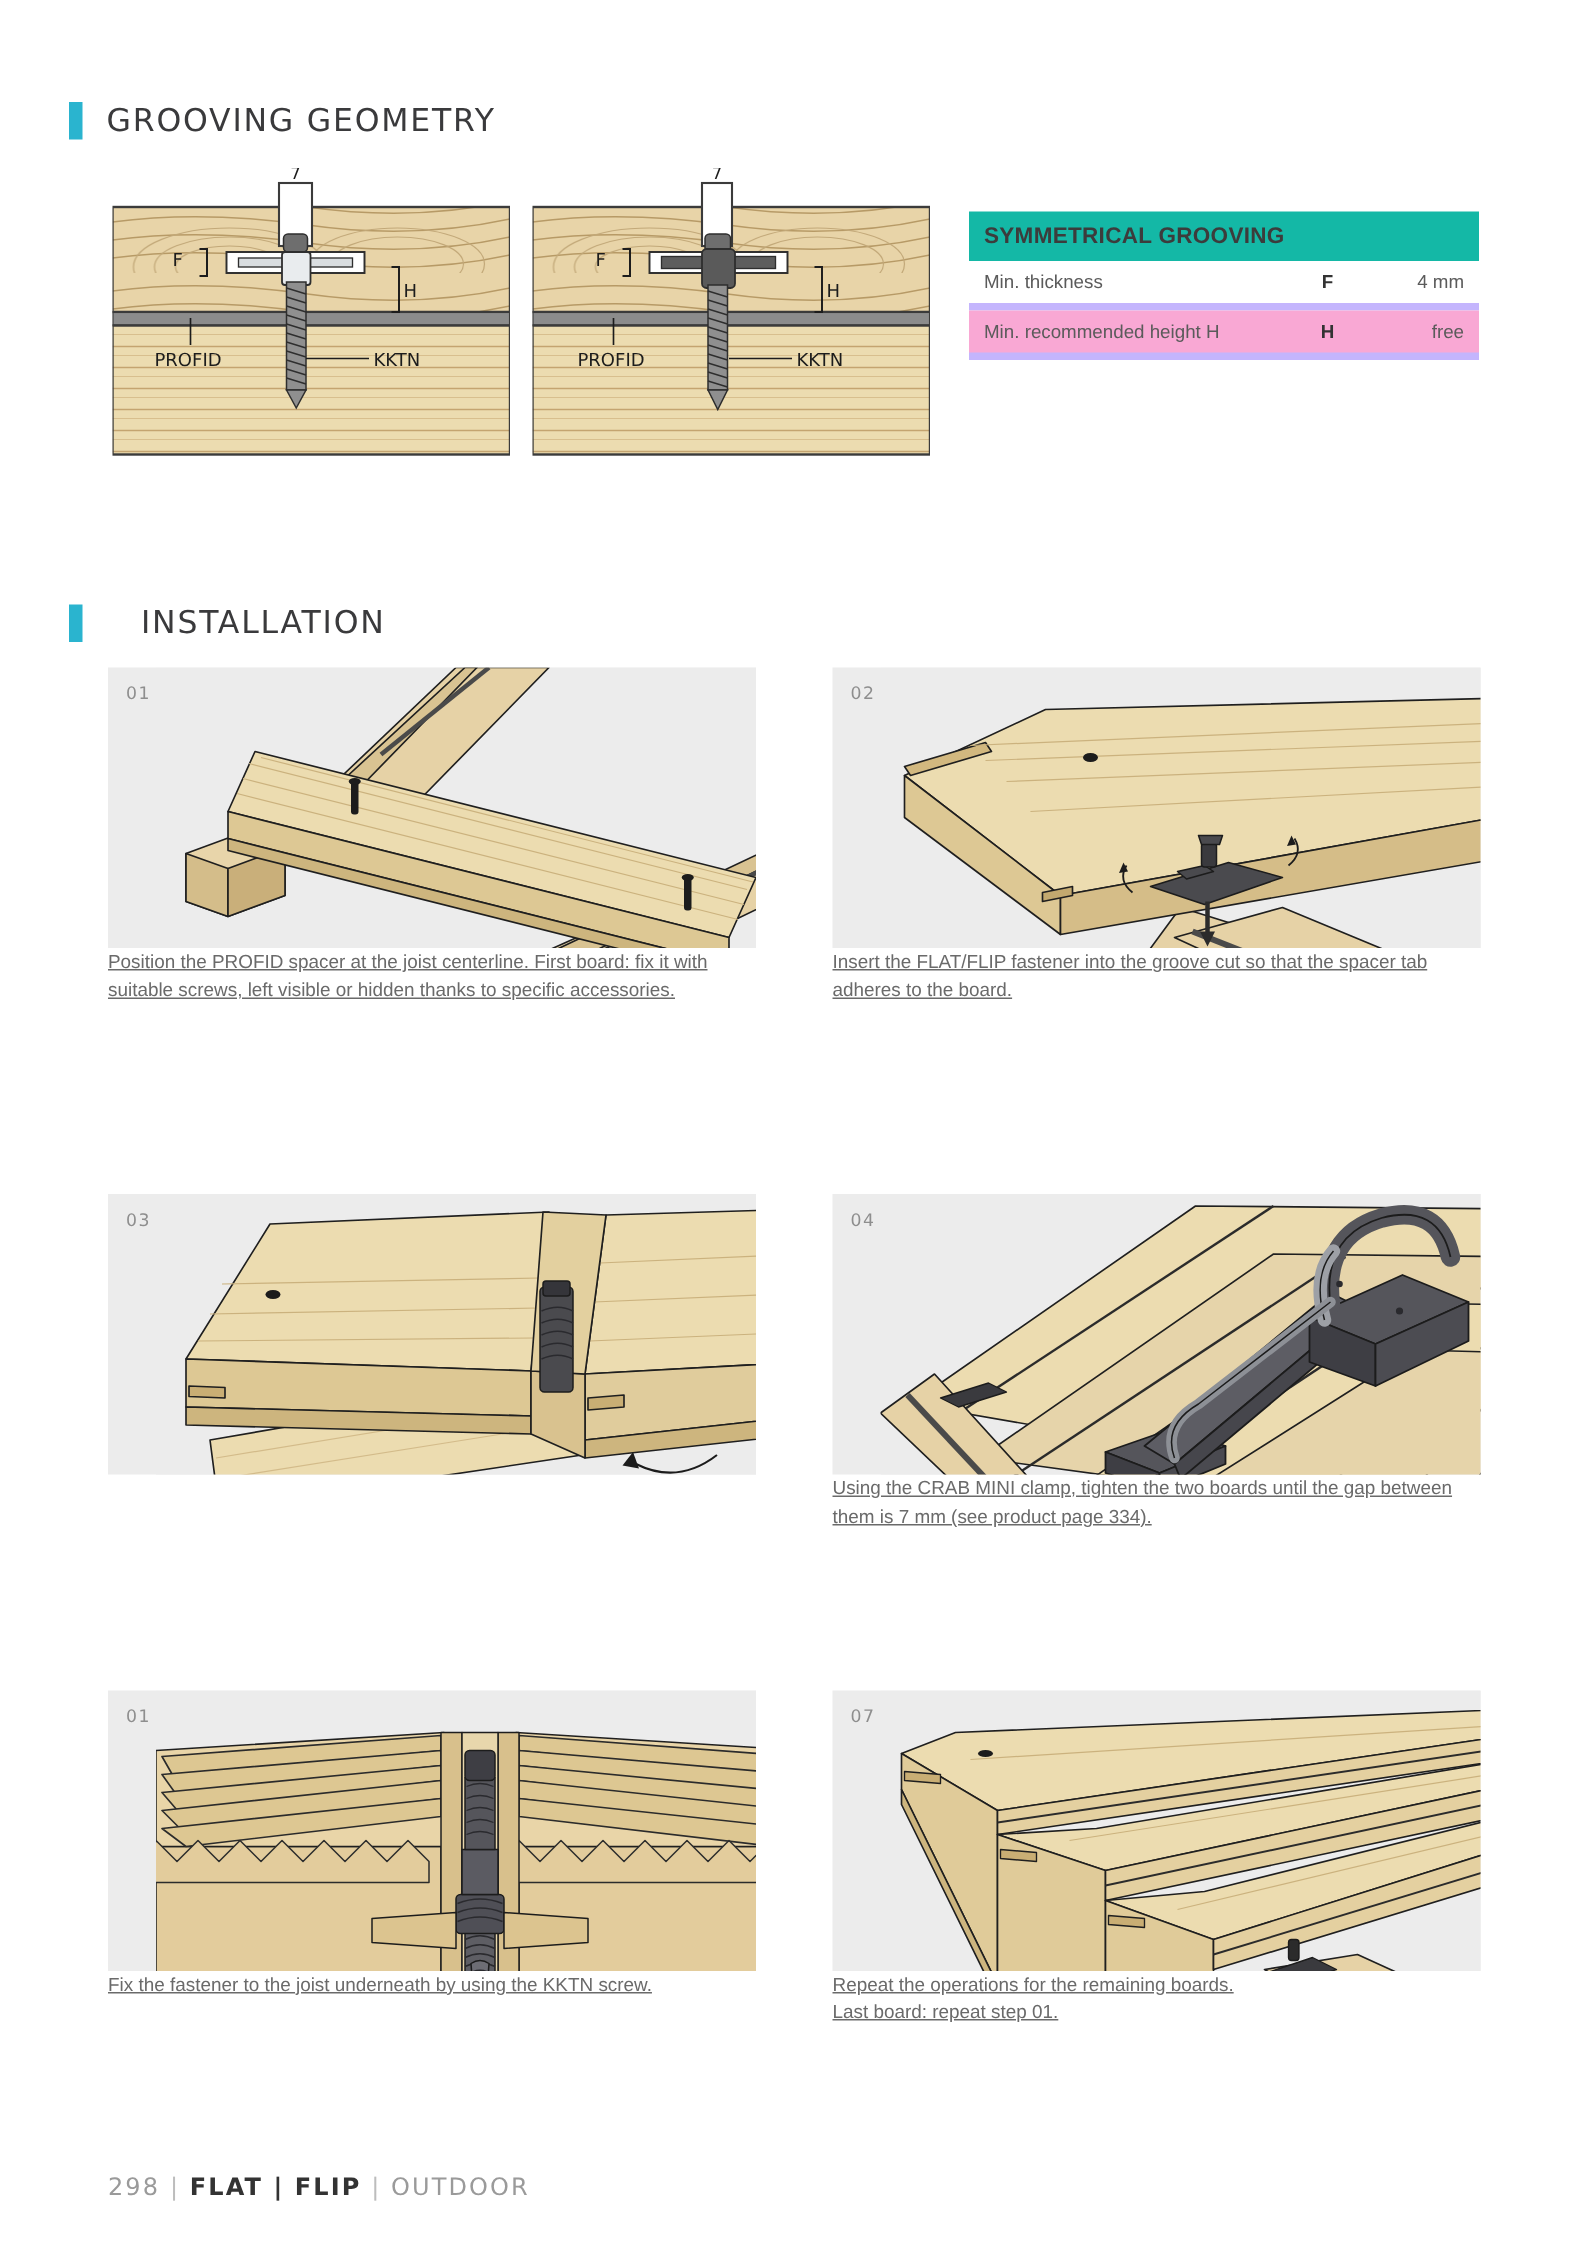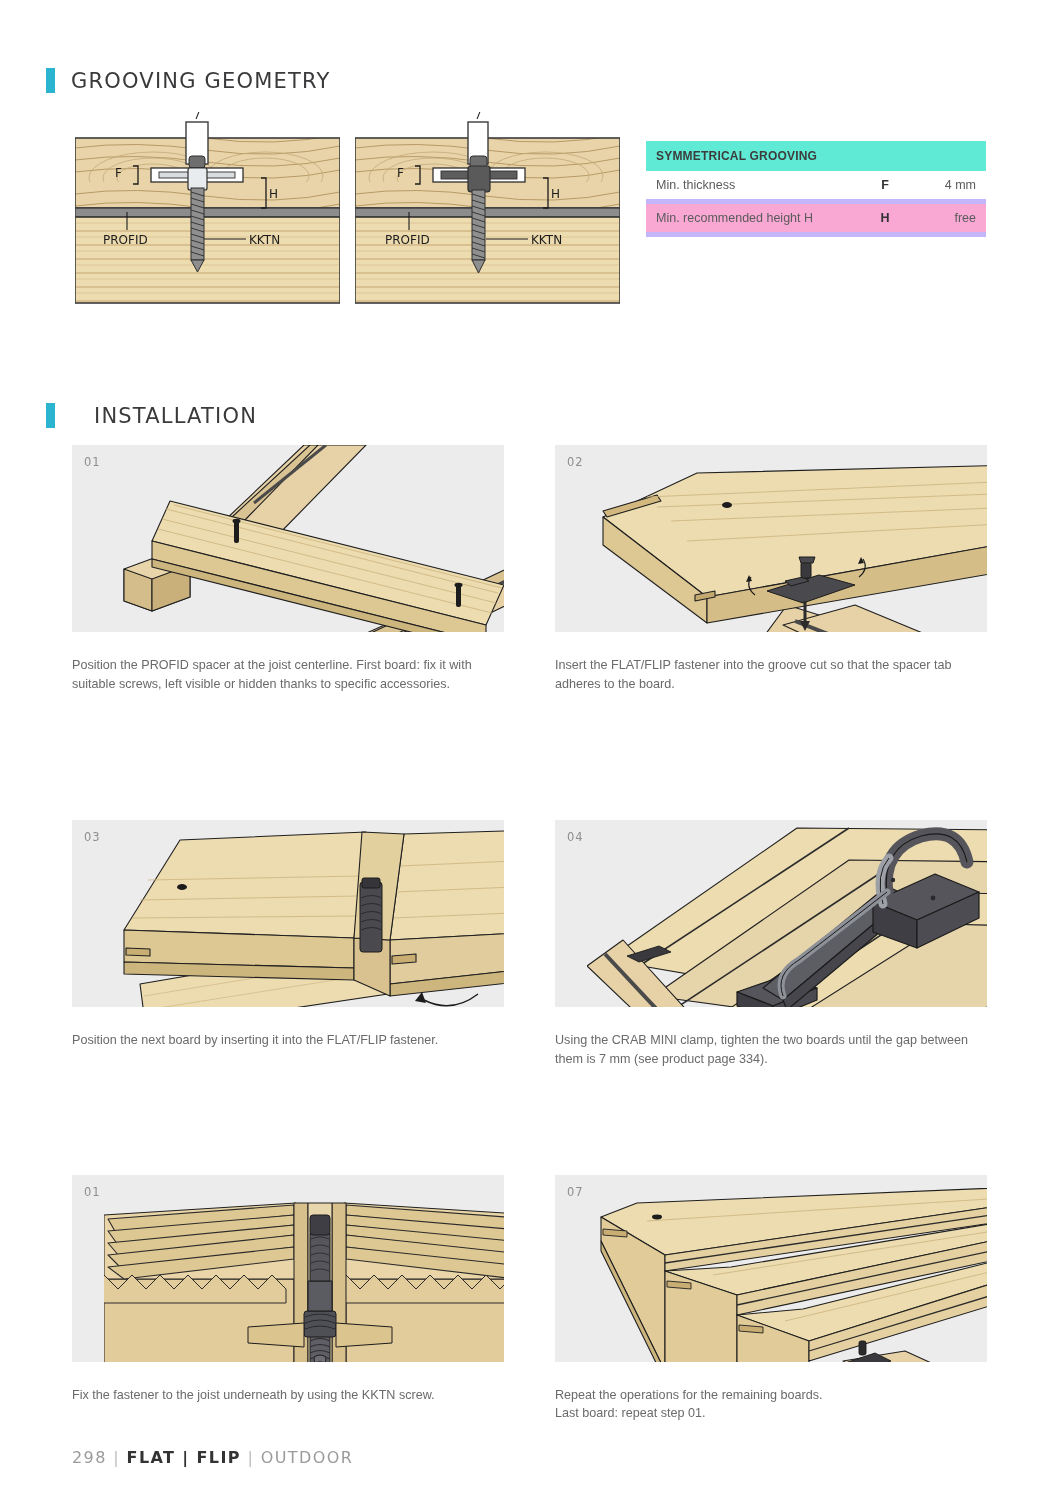--- a/index.html
+++ b/index.html
@@ -6,33 +6,33 @@
   html, body {
     width: 1059px;
     height: 1497px;
     background: #ffffff;
     font-family: "Liberation Sans", sans-serif;
     overflow: hidden;
   }
   .page { position: relative; width: 1059px; height: 1497px; background:#fff; }
 
   
-  .section-head { position: absolute; display: flex; align-items: center; gap: 16px; }
+  .section-head { position: absolute; display: flex; gap: 16px; }
   .accent-bar { width: 9px; height: 25px; background: #2ab4cf; flex: 0 0 auto; }
   .section-title {
     font-size: 21px; letter-spacing: 1.2px; color: #3a3a3c;
     font-weight: 400; white-space: nowrap;
     font-family: "DejaVu Sans", sans-serif;
   }
 
   
   .groove-table { position: absolute; left: 646px; top: 141px; width: 340px; }
   .gt-head {
-    background: #5eead4; padding: 8px 10px;
-    font-size: 12px; font-weight: bold; color: #3c3c3c; letter-spacing: .2px;
+    background: #14b8a6; padding: 8px 10px;
+    font-size: 15px; font-weight: bold; color: #3c3c3c; letter-spacing: .2px;
   }
   .gt-row {
     display: flex; align-items: center; border-bottom: 5px solid #c4b5fd;
     padding: 7px 10px; font-size: 12.5px; color: #5b5b5b;
   }
   .gt-row.alt { background: #f9a8d4; }
   .gt-label { flex: 1 1 auto; }
   .gt-sym { width: 46px; text-align: center; font-weight: bold; color: #333; }
   .gt-val { width: 68px; text-align: right; color: #5b5b5b; }
 
@@ -47,22 +47,23 @@
   .step-img {
     position: relative; width: 432px; height: 187px;
     background: #ececec; overflow: hidden; padding-left: 32px;
   }
   .step-num {
     position: absolute; left: 12px; top: 10px; z-index: 5;
     font-size: 11.5px; color: #8e8e8e; letter-spacing: 1px;
     font-family: "DejaVu Sans", sans-serif;
   }
   .step-cap {
-    margin-top: 24px; font-size: 12.6px; line-height: 1.5; color: #6a6a6a;
+    margin-top: 0; font-size: 12.6px; line-height: 1.5; color: #6a6a6a;
     width: 432px;
+    text-decoration: underline;
   }
   .row-gap-a { height: 126px; }
   .row-gap-b { height: 106px; }
 
   
   .footer {
     position: absolute; left: 72px; top: 1448px;
     font-size: 16px; color: #9a9a9a; letter-spacing: 1.4px;
     font-family: "DejaVu Sans", sans-serif;
   }
@@ -376,21 +377,20 @@
               <g stroke="#2a2a2e" stroke-width="1" fill="none">
                 <path d="M257,78 q11,-5 21,0 M257,86 q11,-5 21,0 M257,94 q11,-5 21,0
                          M257,102 q11,-5 21,0 M257,110 q11,-5 21,0"></path>
               </g>
 
               <path d="M320,180 q28,14 54,-6" fill="none" stroke="#1c1c1c" stroke-width="1.4"></path>
               <path d="M318,172 l4,11 l-11,-2 z" fill="#1c1c1c" stroke="none"></path>
             </g>
           </svg>
         </div>
-        <div class="step-cap">Position the next board by inserting it into the FLAT/FLIP fastener.</div>
       </div>
 
       <div class="step">
         <div class="step-img">
           <div class="step-num">04</div>
           <svg width="432" height="228" viewBox="0 0 432 228">
             <rect width="432" height="228" fill="#ececec"></rect>
             <g stroke="#1f1f1f" stroke-width="1.1" stroke-linejoin="round">
 
               <polygon points="20,140 210,8 432,10 432,40 240,178" fill="#ecdcb0"></polygon>

